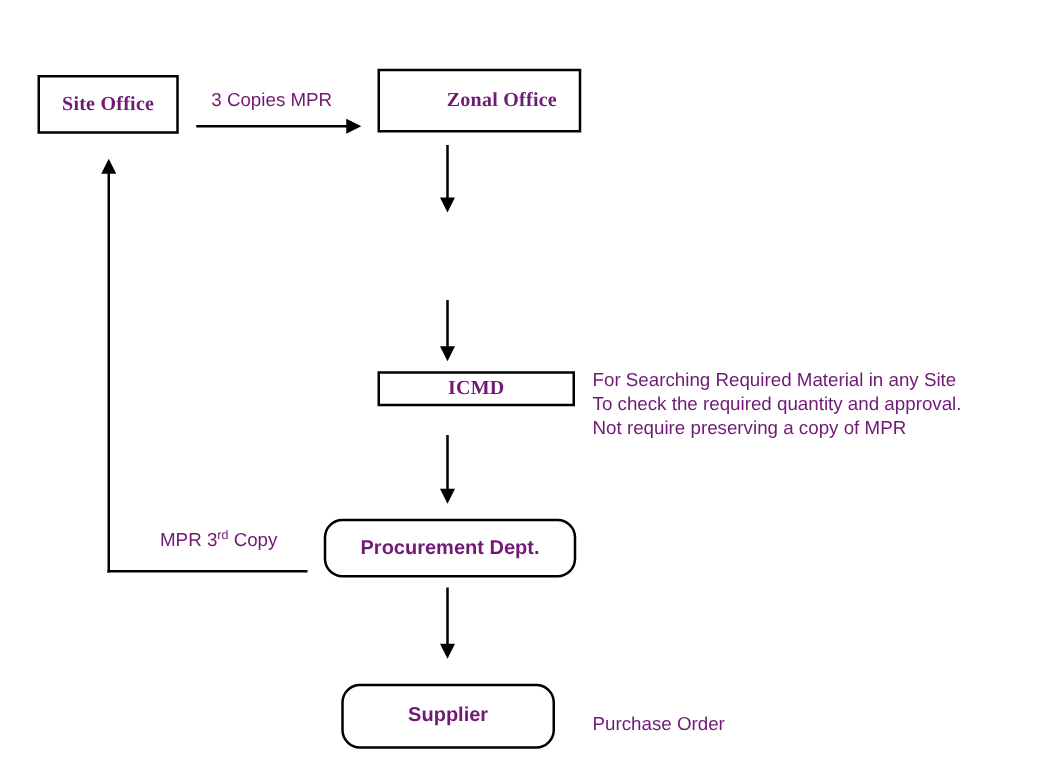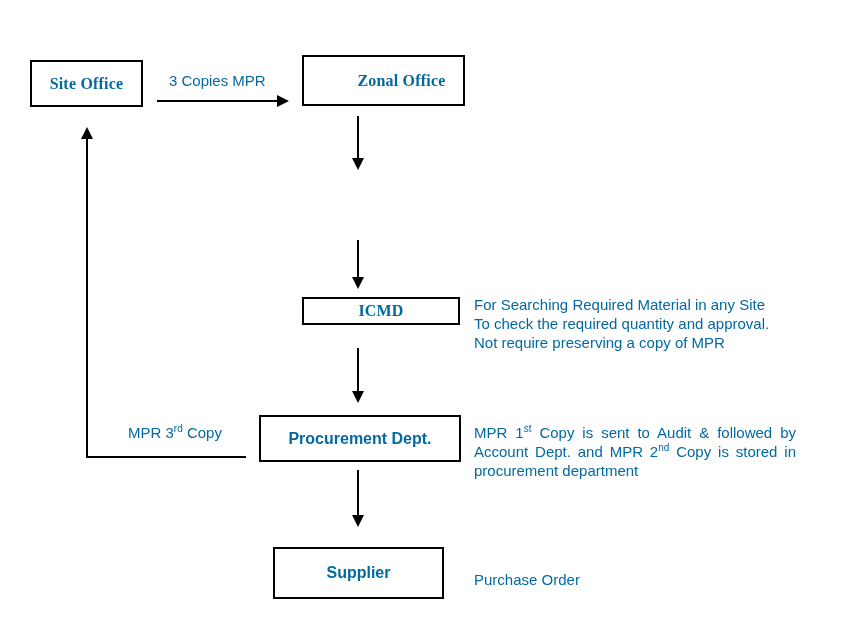--- a/index.html
+++ b/index.html
@@ -1,32 +1,32 @@
 <!DOCTYPE html>
 <html><head>
 <meta charset="utf-8">
 <style>
   html, body { margin: 0; padding: 0; background: #fff; }
   .canvas {
     position: relative; width: 849px; height: 624px;
-    background: #ffffff; color: #0369a1;
+    background: #ffffff; color: #701a75;
     font-family: "Liberation Sans", sans-serif;
     overflow: hidden;
   }
   .node {
     position: absolute; box-sizing: border-box;
     border: 2px solid #000; background: #fff;
     display: flex; align-items: center; justify-content: center;
     text-align: center;
   }
   .serif-label {
     font-family: "Liberation Serif", "DejaVu Serif", serif;
     font-weight: bold; font-size: 16px; letter-spacing: 0.2px;
   }
-  .sans-label { font-weight: bold; font-size: 16px; }
+  .sans-label { font-weight: bold; font-size: 16px; border-radius: 15px; }
   .vline, .hline { position: absolute; background: #000; }
   .ah { position: absolute; width: 0; height: 0; }
   .ah-right { border-top: 6px solid transparent; border-bottom: 6px solid transparent; border-left: 12px solid #000; }
   .ah-down  { border-left: 6px solid transparent; border-right: 6px solid transparent; border-top: 12px solid #000; }
   .ah-up    { border-left: 6px solid transparent; border-right: 6px solid transparent; border-bottom: 12px solid #000; }
   .note { position: absolute; font-size: 15px; line-height: 19px; }
   .justify { text-align: justify; }
   .prelines { white-space: pre-line; }
   .elabel { position: absolute; font-size: 15px; white-space: nowrap; }
   sup { font-size: 10px; line-height: 0; }
@@ -88,17 +88,16 @@
     <div class="vline" style="left:86px; top:138px; width:2px; height:320px;"></div>
     <div class="ah ah-up" style="left:81px; top:127px;"></div>
   </div>
   <div class="elabel" style="left:128px; top:424px;">MPR 3<sup>rd</sup> Copy</div>
 
 
   <div class="note prelines" style="left:474px; top:295px; width:340px;">For Searching Required Material in any Site
 To check the required quantity and approval.
 Not require preserving a copy of MPR</div>
 
-  <div class="note justify" style="left:474px; top:423px; width:322px;">MPR 1<sup>st</sup> Copy is sent to Audit &amp; followed by Account Dept. and MPR 2<sup>nd</sup> Copy is stored in procurement department</div>
 
   <div class="note" style="left:474px; top:570px;">Purchase Order</div>
 
 </div>
 
 </body></html>

